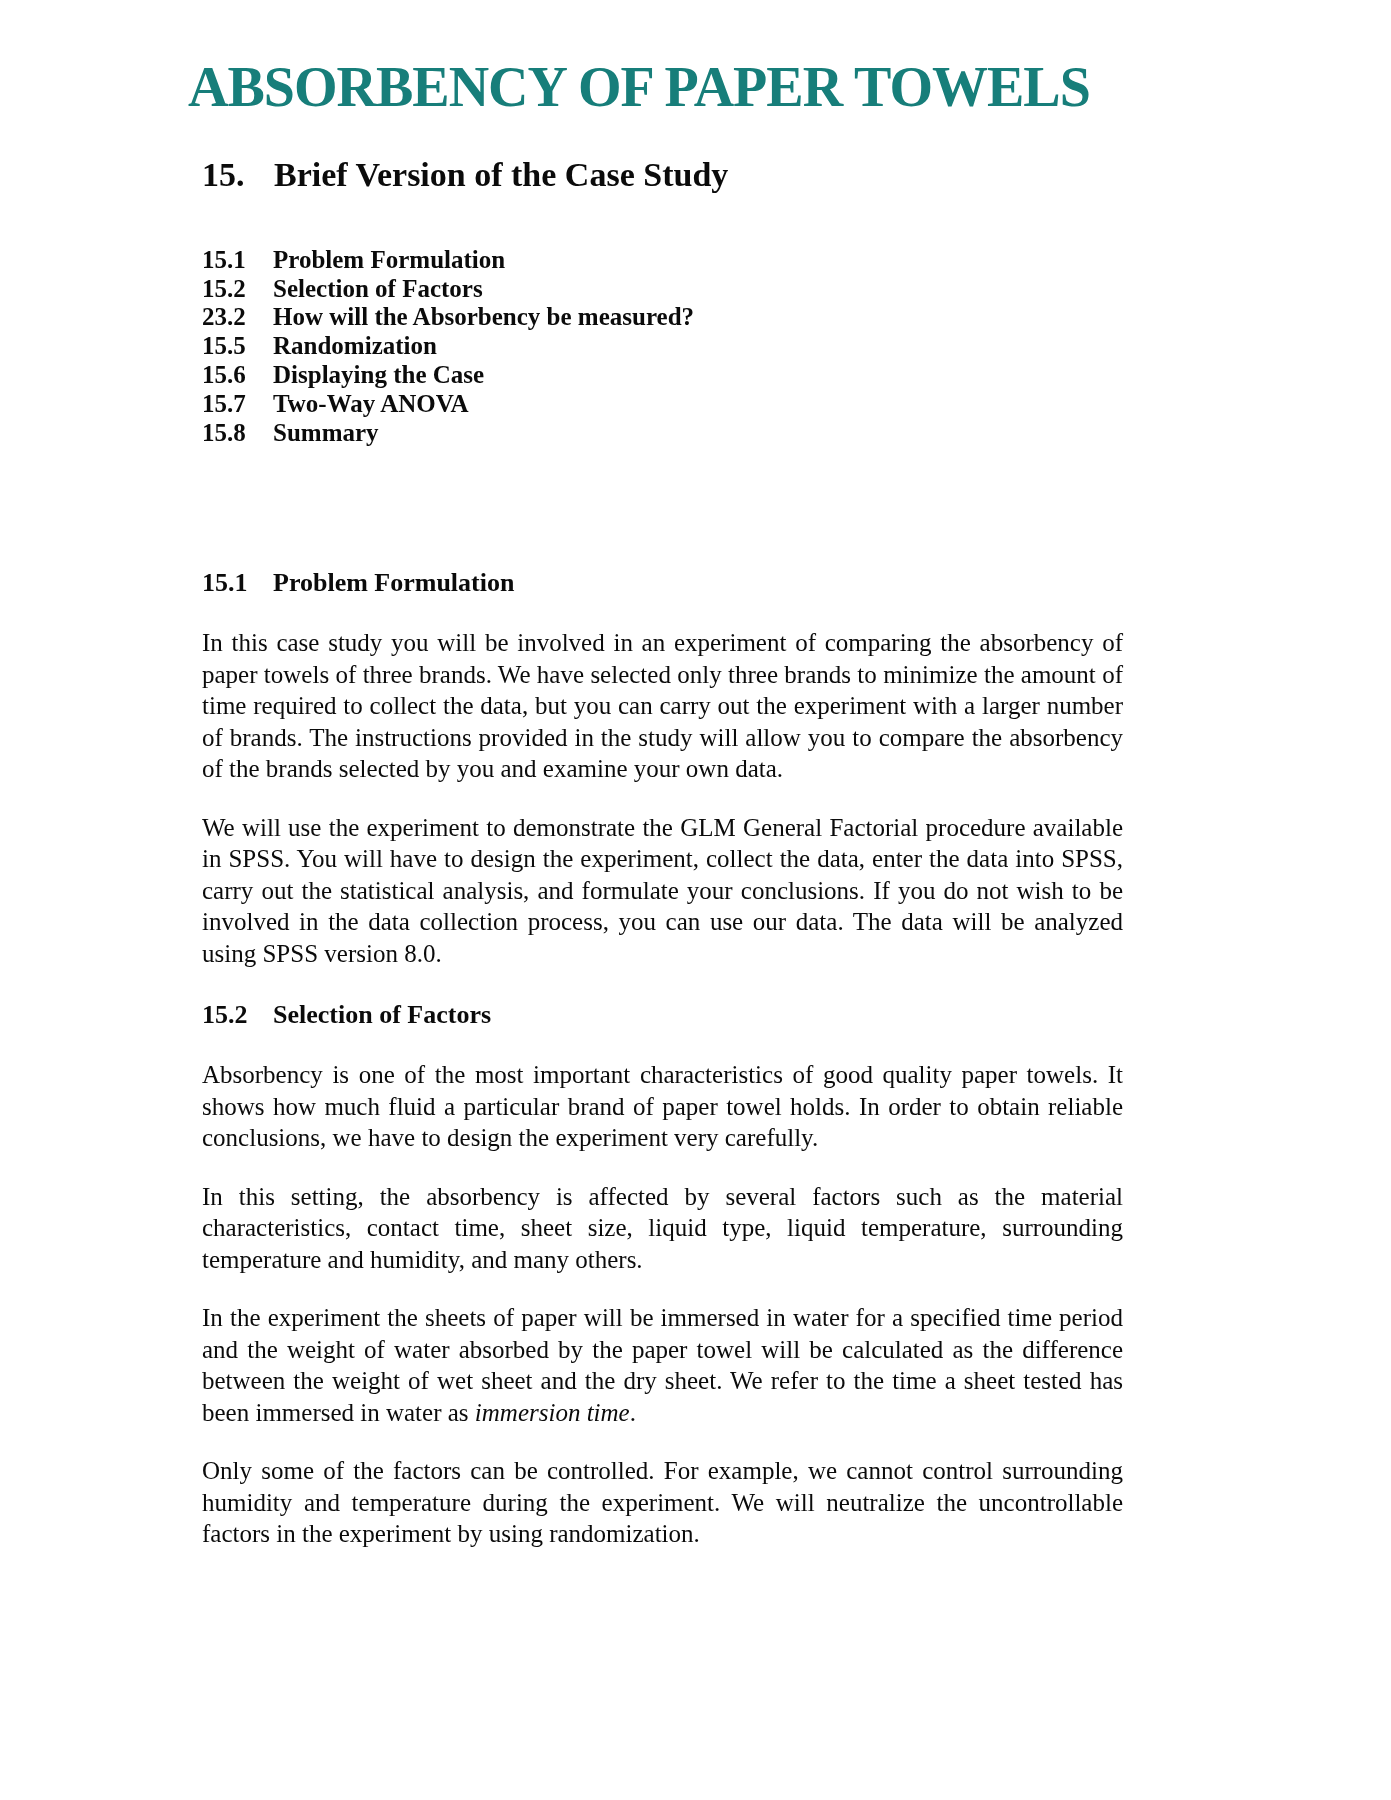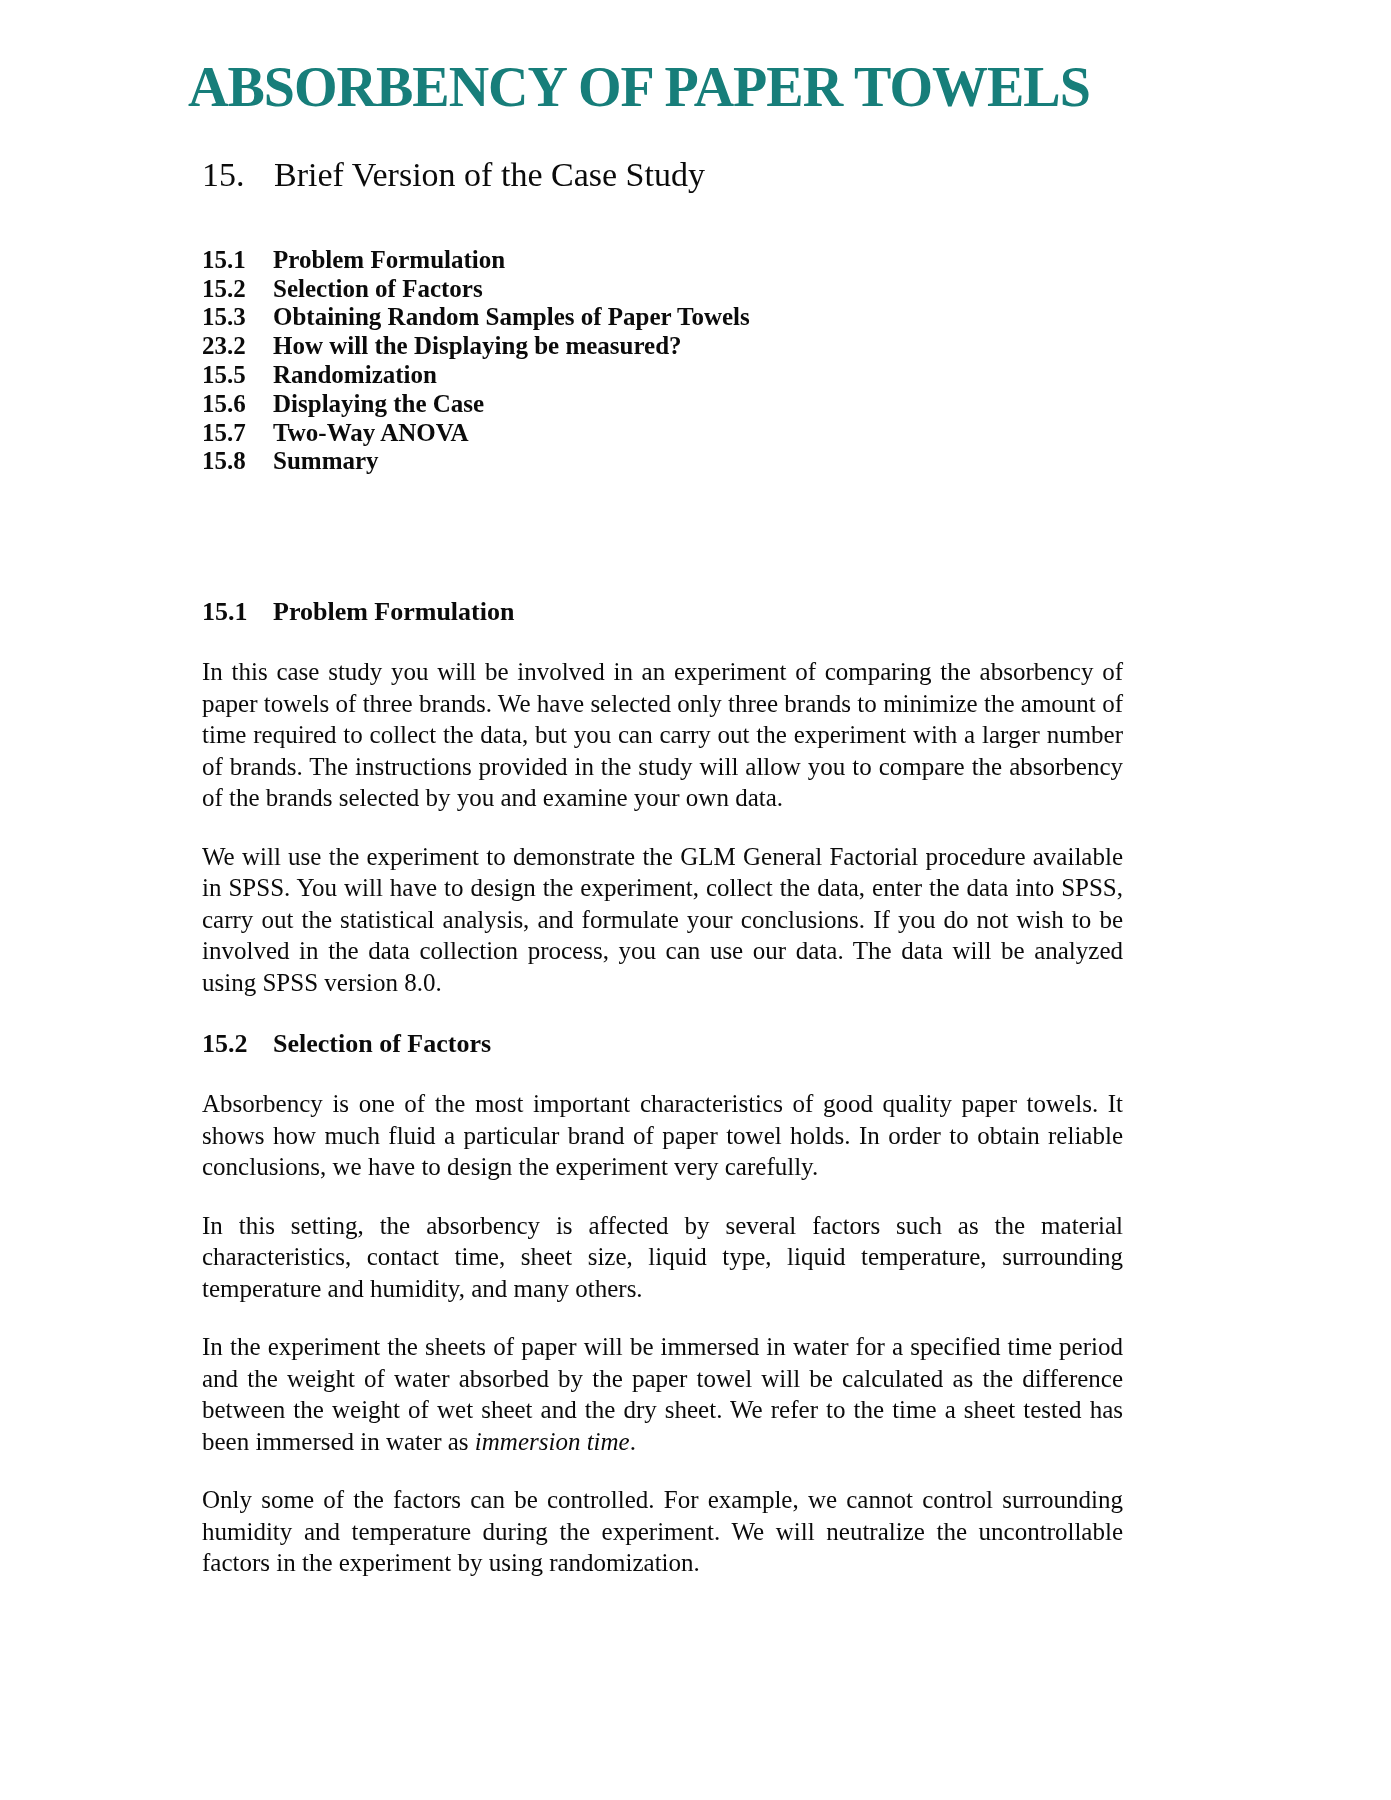--- a/index.html
+++ b/index.html
@@ -25,21 +25,21 @@
     line-height: 1.0;
     font-weight: bold;
     letter-spacing: -1px;
     color: #177e7a;
     margin: 0 0 0 -14px;
     white-space: nowrap;
   }
   .chapter-heading {
     display: flex;
     font-size: 34px;
-    font-weight: normal;
+    font-weight: bold;
     line-height: 1.2;
     margin-top: 40px;
   }
   .chapter-heading .num {
     width: 72px;
     flex: 0 0 auto;
   }
   .toc {
     margin-top: 50px;
     margin-bottom: 120px;
@@ -93,26 +93,22 @@
   <div class="toc">
     <div class="toc-row">
       <span class="toc-num">15.1</span>
       <span>Problem Formulation</span>
     </div>
     <div class="toc-row">
       <span class="toc-num">15.2</span>
       <span>Selection of Factors</span>
     </div>
     <div class="toc-row">
-      <span class="toc-num">15.3</span>
-      <span>Obtaining Random Samples of Paper Towels</span>
-    </div>
-    <div class="toc-row">
       <span class="toc-num">23.2</span>
-      <span>How will the Displaying be measured?</span>
+      <span>How will the Absorbency be measured?</span>
     </div>
     <div class="toc-row">
       <span class="toc-num">15.5</span>
       <span>Randomization</span>
     </div>
     <div class="toc-row">
       <span class="toc-num">15.6</span>
       <span>Displaying the Case</span>
     </div>
     <div class="toc-row">

